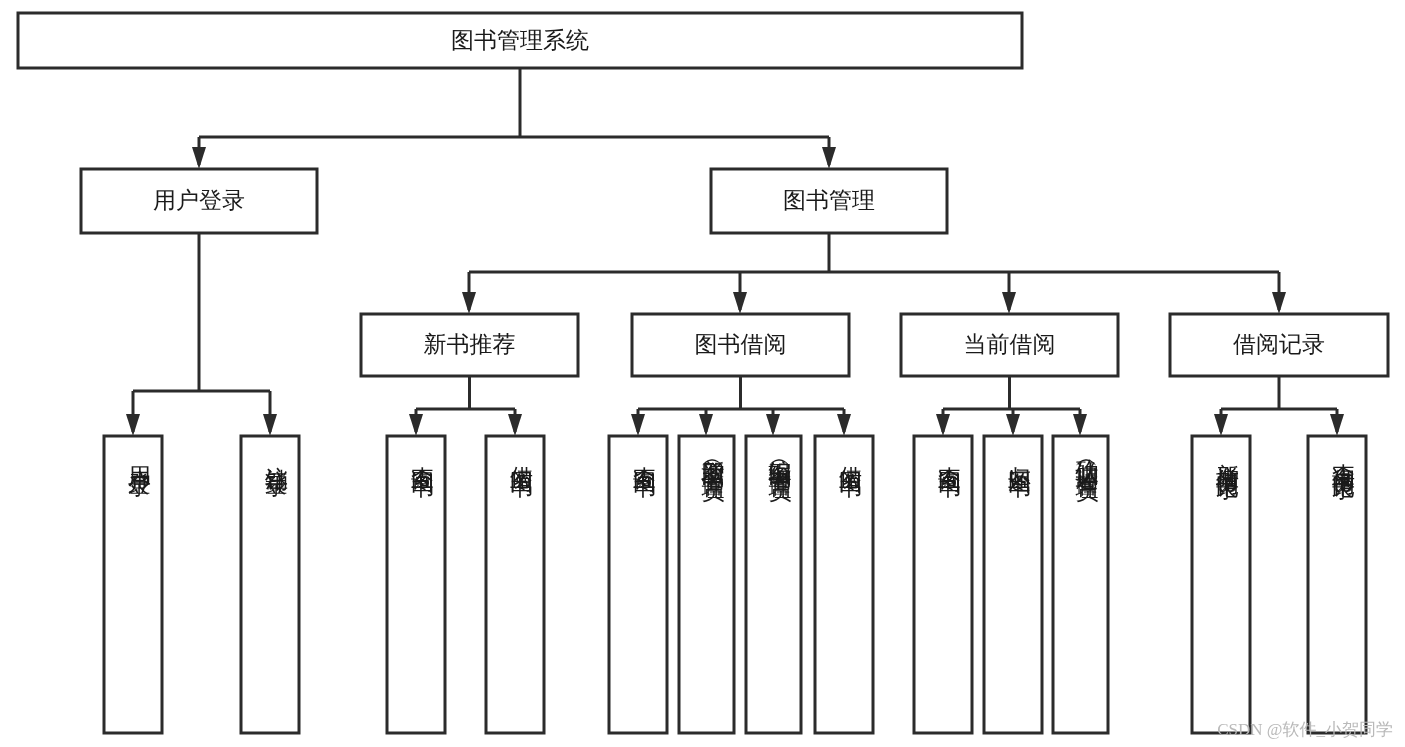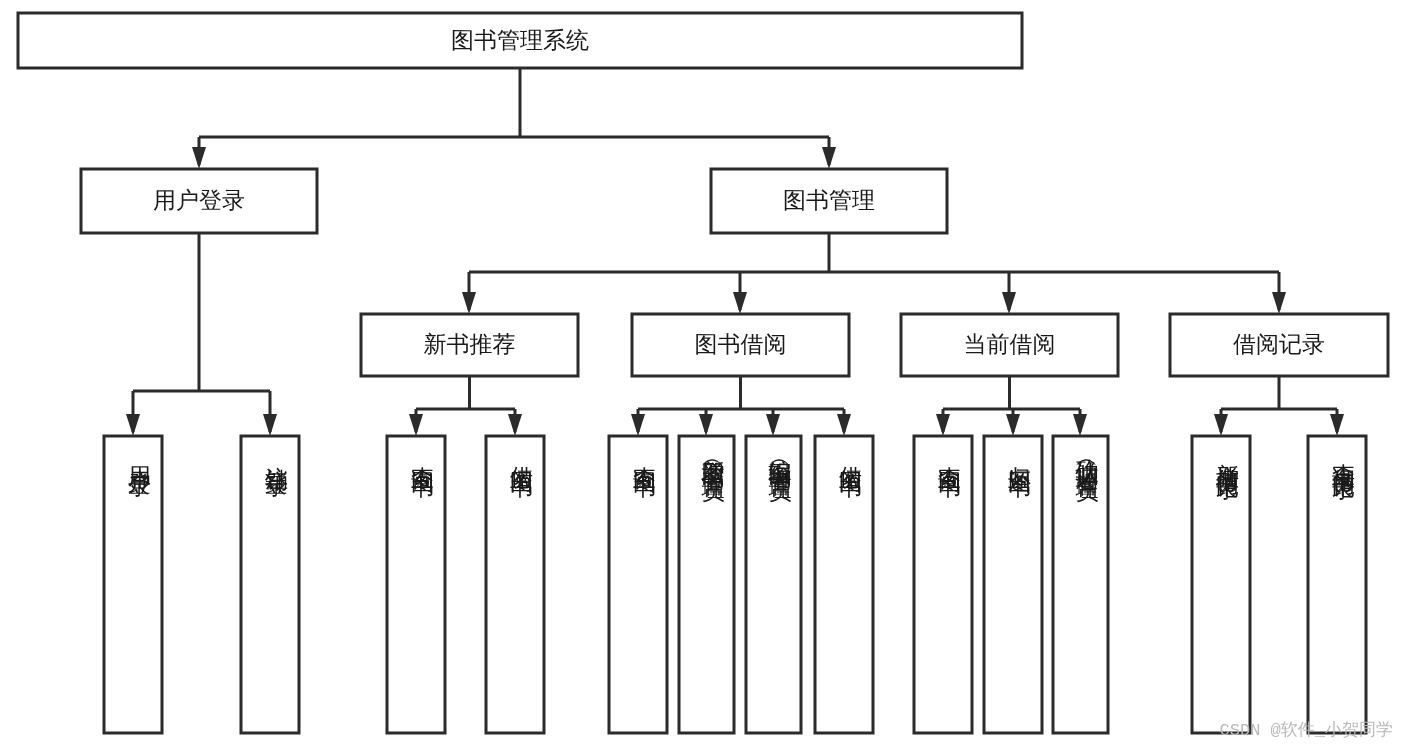--- a/index.html
+++ b/index.html
@@ -16,21 +16,21 @@
   .node-label-vert{
     font-family:"Liberation Sans","DejaVu Sans",sans-serif;
     fill:#1a1a1a;font-size:23px;text-anchor:middle;
     writing-mode:vertical-rl;glyph-orientation-vertical:0;
     letter-spacing:3px;
   }
   .edge{stroke:#2b2b2b;stroke-width:3;fill:none;}
   .arrow-head{fill:#2b2b2b;stroke:none;}
   .watermark{
     position:absolute;right:12px;bottom:6px;
-    font-family:Liberation Mono, monospace;
+    font-family:Liberation Serif, serif;
     font-size:17px;color:#b9b9b9;white-space:nowrap;user-select:none;
   }
 </style>
 </head>
 <body>
 
 <svg id="diagram" viewBox="0 0 1405 747" xmlns="http://www.w3.org/2000/svg">
   <g id="edge-layer">
       <g>
         <path d="M 520 68 L 520 137" class="edge"></path>

